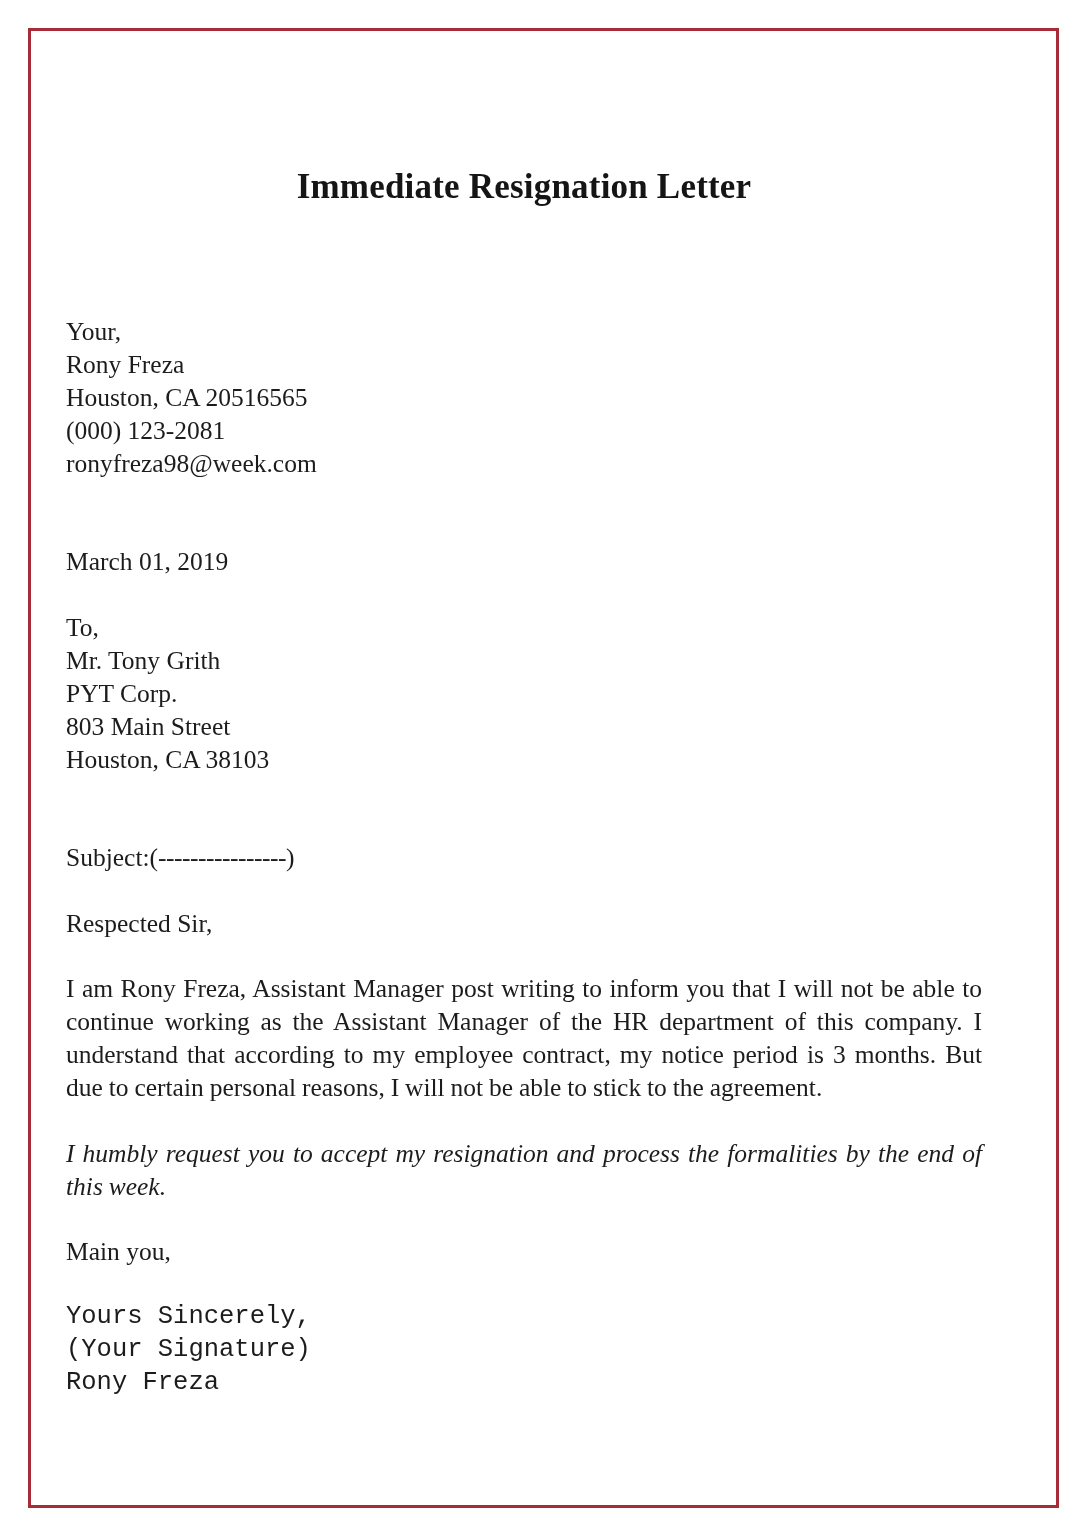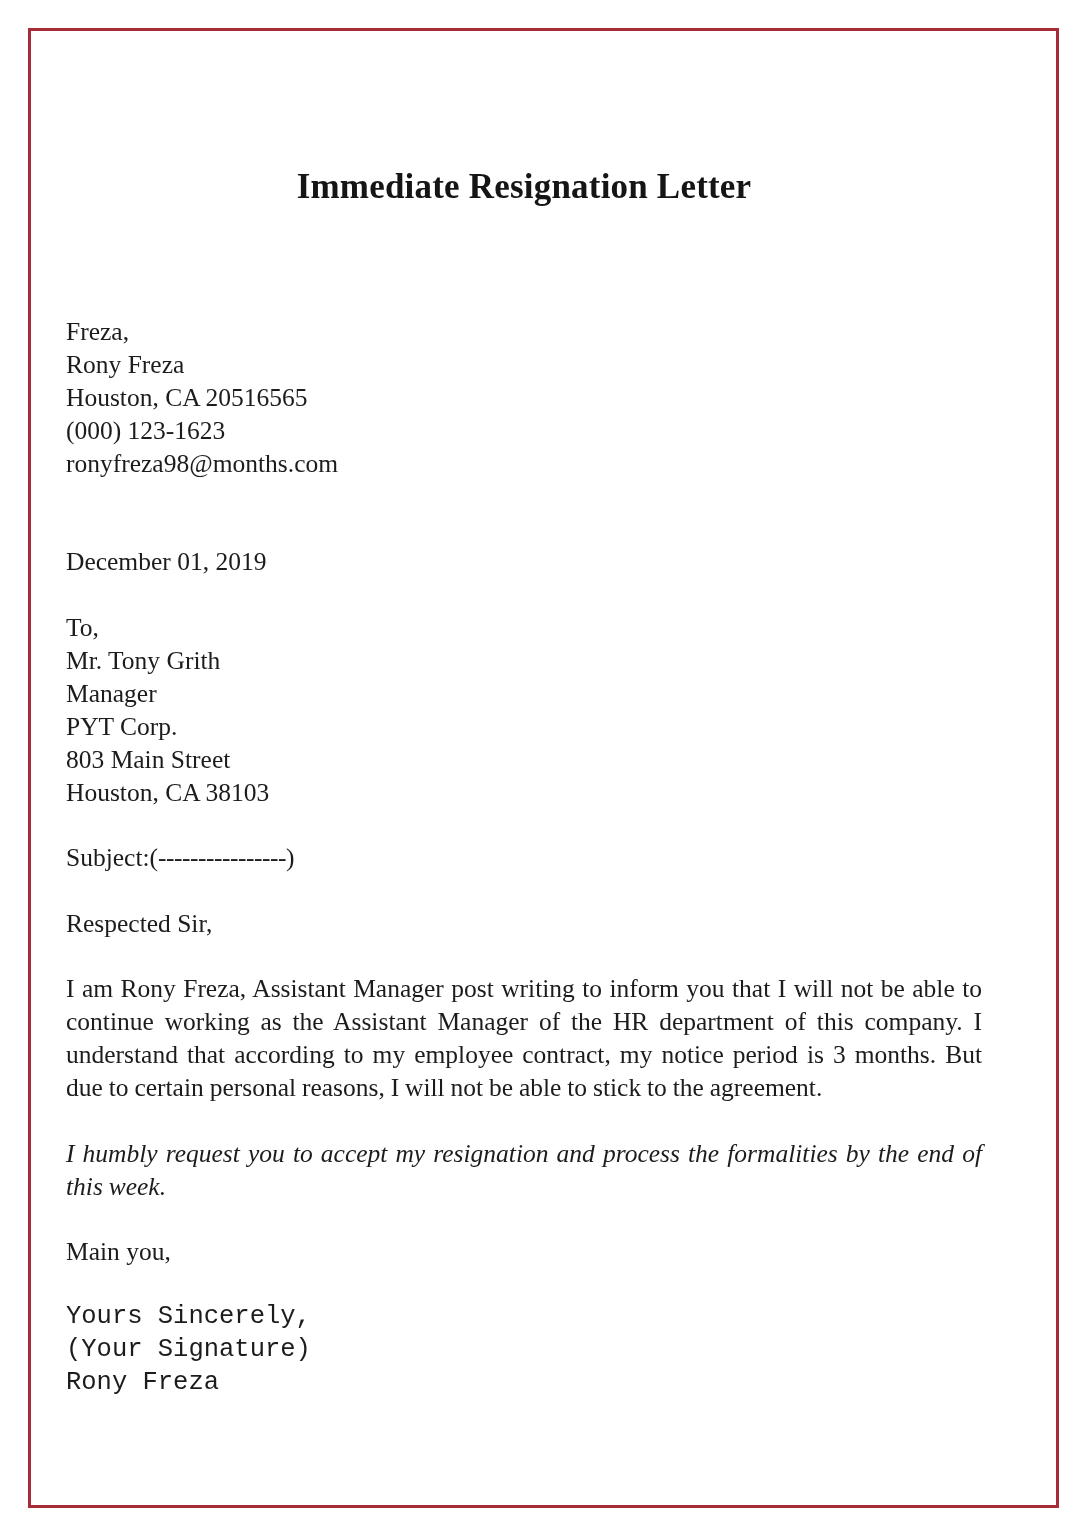--- a/index.html
+++ b/index.html
@@ -106,33 +106,32 @@
 
 <div class="page">
 
   <div class="page-frame"></div>
 
   <div class="content">
 
     <h1 class="doc-title">Immediate Resignation Letter</h1>
 
     <div class="address-block sender-block">
-      <span class="line">Freza,</span>
+      <span class="line">Your,</span>
       <span class="line">Rony Freza</span>
       <span class="line">Houston, CA 20516565</span>
-      <span class="line">(000) 123-1623</span>
-      <span class="line">ronyfreza98@months.com</span>
+      <span class="line">(000) 123-2081</span>
+      <span class="line">ronyfreza98@week.com</span>
     </div>
 
-    <div class="date-line">December 01, 2019</div>
+    <div class="date-line">March 01, 2019</div>
 
     <div class="address-block recipient-block">
       <span class="line">To,</span>
       <span class="line">Mr. Tony Grith</span>
-      <span class="line">Manager</span>
       <span class="line">PYT Corp.</span>
       <span class="line">803 Main Street</span>
       <span class="line">Houston, CA 38103</span>
     </div>
 
     <div class="subject-line"><span>Subject:(</span><span class="subject-dashes">----------------</span><span>)</span></div>
 
     <div class="salutation">Respected Sir,</div>
 
     <p class="body-paragraph para-1">I am Rony Freza, Assistant Manager post writing to inform you that I will not be able to continue working as the Assistant Manager of the HR department of this company. I understand that according to my employee contract, my notice period is 3 months. But due to certain personal reasons, I will not be able to stick to the agreement.</p>

